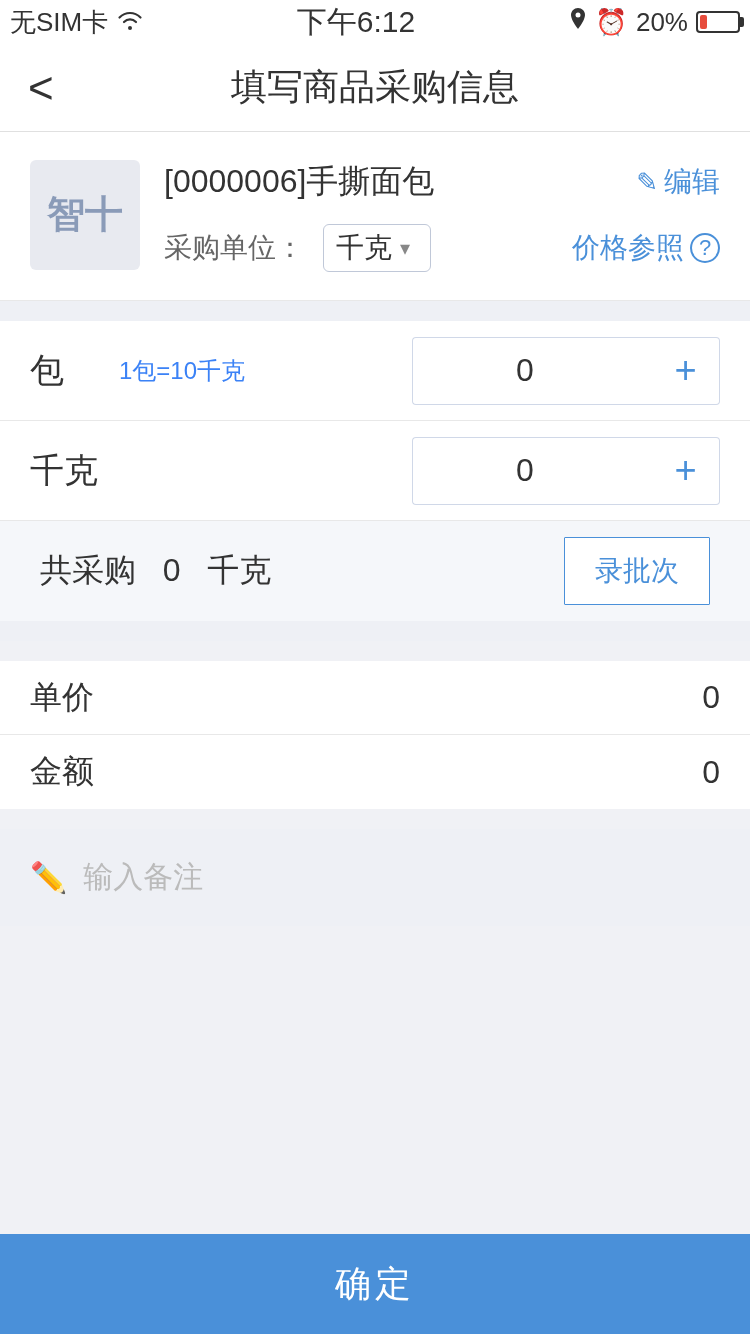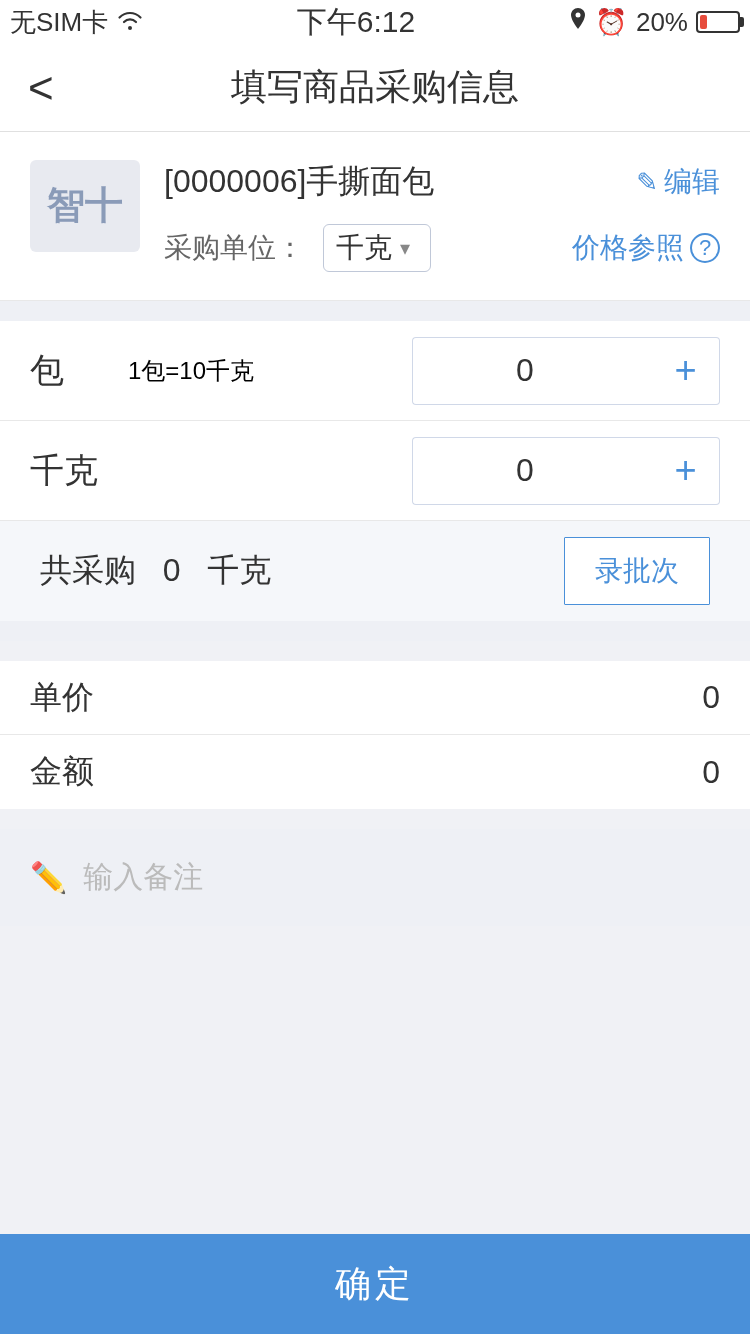--- a/index.html
+++ b/index.html
@@ -102,21 +102,21 @@
       background: #fff;
       margin-top: 0;
       padding: 28px 30px;
       display: flex;
       align-items: flex-start;
       gap: 24px;
       border-bottom: 1px solid #e8e8e8;
     }
     .product-thumb {
       width: 110px;
-      height: 92px;
+      height: 110px;
       background: #e8eaf0;
       border-radius: 6px;
       display: flex;
       align-items: center;
       justify-content: center;
       flex-shrink: 0;
     }
     .product-thumb-logo {
       font-size: 38px;
       color: #8a9bb8;
@@ -212,22 +212,22 @@
       height: 100px;
       border-bottom: 1px solid #e8e8e8;
     }
     .qty-label {
       font-size: 34px;
       color: #333;
       min-width: 80px;
     }
     .qty-sub-label {
       font-size: 24px;
-      color: #000000;
-      margin-left: 18px;
+      color: #3b82f6;
+      margin-left: 9px;
     }
     .qty-input-wrap {
       margin-left: auto;
       display: flex;
       align-items: center;
       gap: 0;
     }
     .qty-input {
       width: 240px;
       height: 68px;

